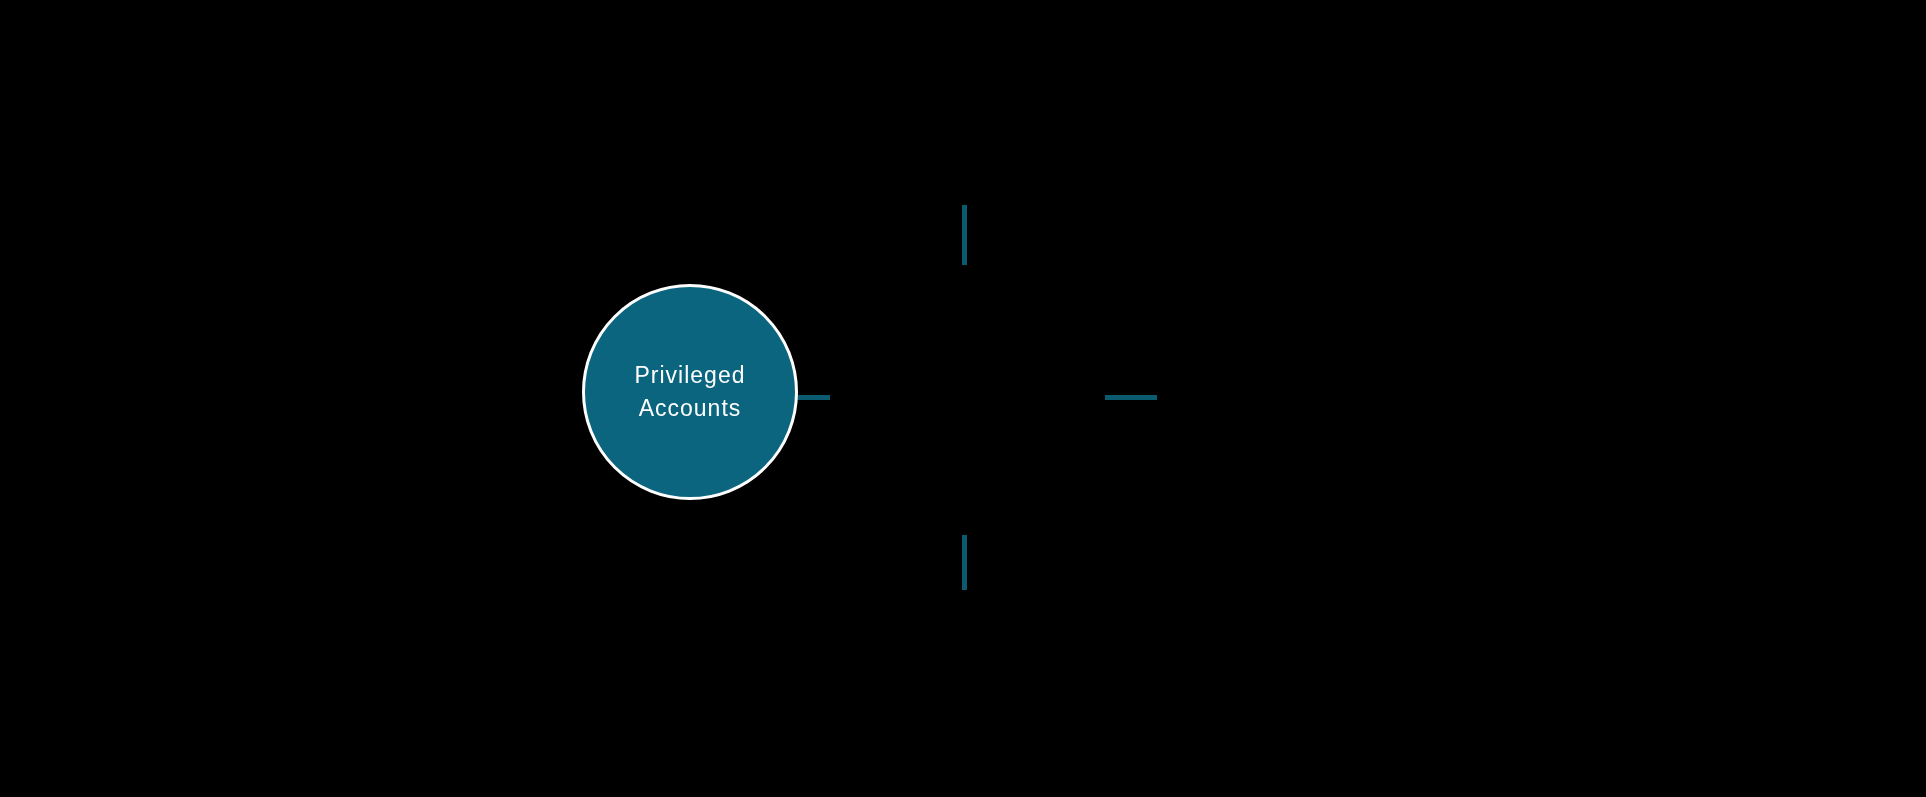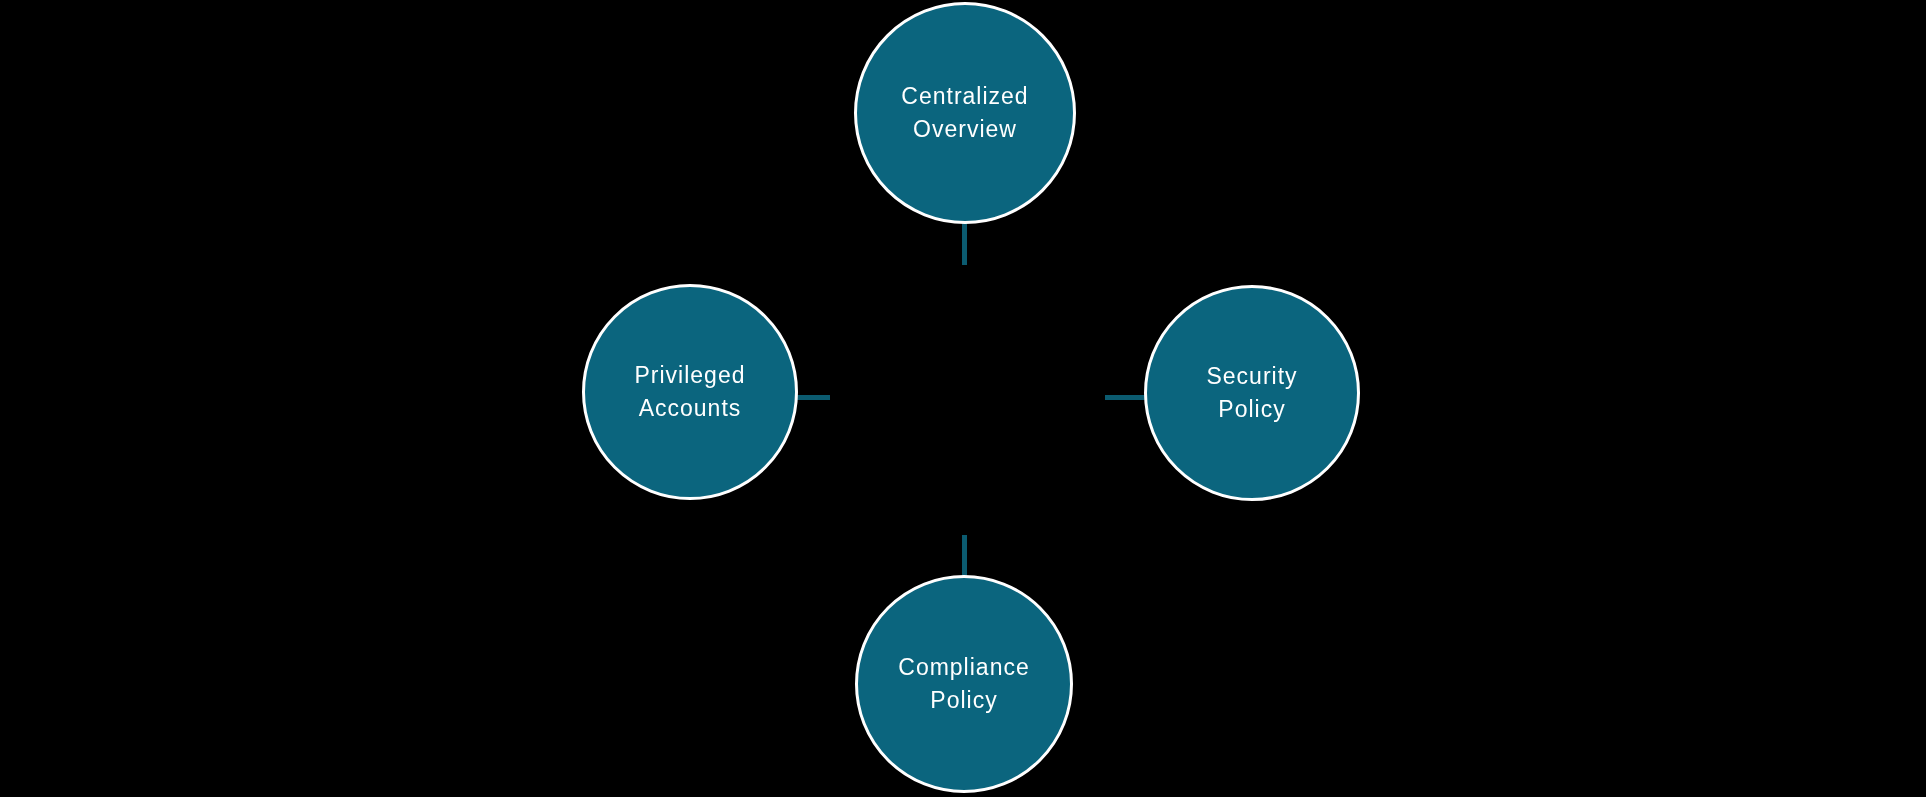--- a/index.html
+++ b/index.html
@@ -63,30 +63,21 @@
 </head>
 <body>
 
 <div class="stage" style="--background: #000000; --node-fill: #0b657e; --node-stroke: #ffffff; --connector: #0b5b70; --text: #ffffff;">
 
   <div class="connector conn-top"></div>
   <div class="connector conn-bottom"></div>
   <div class="connector conn-left"></div>
   <div class="connector conn-right"></div>
 
-  <div class="node node-sat node-top">
-    <span class="node-label">Centralized Overview</span>
-  </div>
 
   <div class="node node-sat node-left">
     <span class="node-label">Privileged Accounts</span>
   </div>
 
 
-  <div class="node node-sat node-right">
-    <span class="node-label">Security Policy</span>
-  </div>
 
-  <div class="node node-sat node-bottom">
-    <span class="node-label">Compliance Policy</span>
-  </div>
 
 </div>
 
 </body></html>

